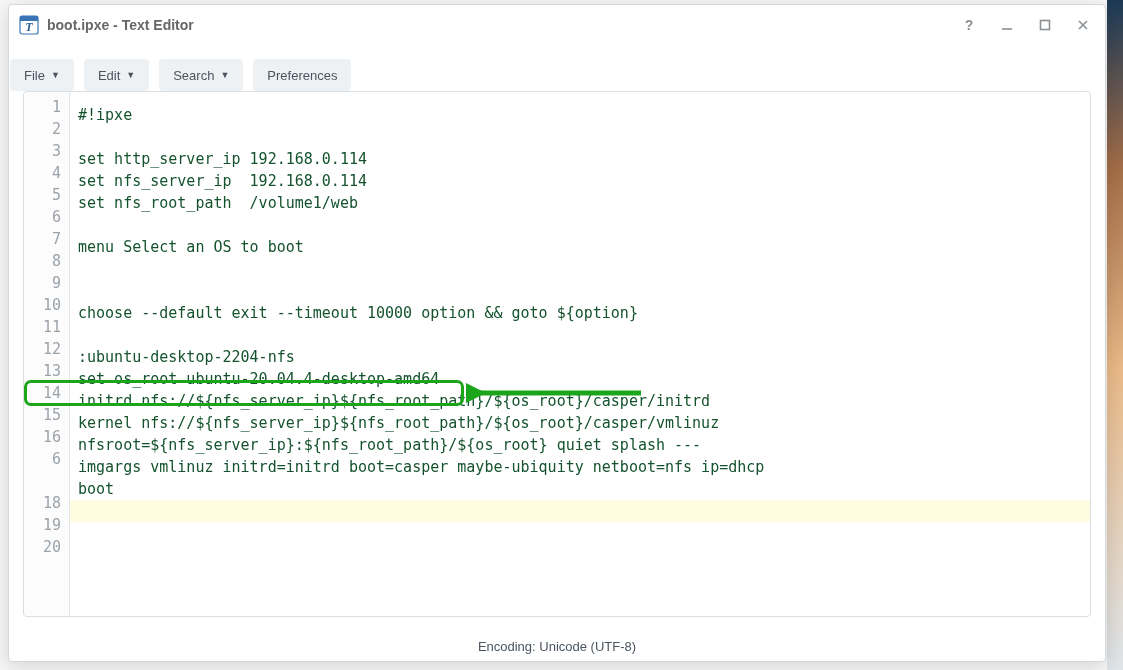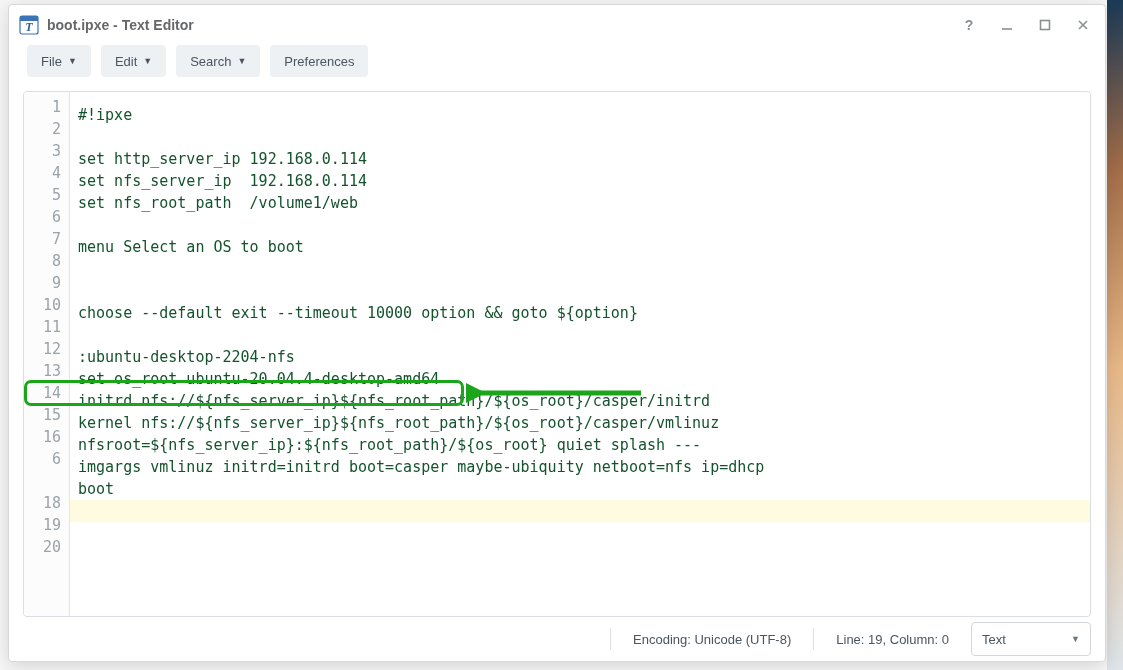--- a/index.html
+++ b/index.html
@@ -24,22 +24,22 @@
     font-size: 14px;
     font-weight: 600;
   }
   .titlebar .app-icon { width: 20px; height: 20px; margin-right: 8px; display:inline-flex; }
   .titlebar .spacer { flex: 1; }
   .win-controls { display:flex; gap:14px; align-items:center; }
   .win-btn { width:24px; height:24px; display:flex; align-items:center; justify-content:center; color:#8a8f94; cursor:pointer; border-radius:3px; }
 
   .toolbar {
     height: 46px;
-    display:flex; align-items:flex-start;
-    padding: 0 18px;
+    display:flex; align-items:flex-end;
+    padding: 0 1px;
     gap: 10px;
   }
   .tbtn {
     background: #eef1f4;
     color: #4a5560;
     border: none;
     border-radius: 4px;
     height: 32px;
     padding: 0 14px;
     font-size: 13px;
@@ -81,25 +81,26 @@
   }
   .hl-arrow {
     position: absolute;
     pointer-events: none;
   }
 
   .statusbar {
     height: 44px;
     display:flex;
     align-items:center;
-    justify-content:flex-end;
+    justify-content:flex-start;
     padding: 0 14px;
     gap: 22px;
     color:#4a5560;
     font-size: 13px;
+    flex-direction: column;
   }
   .statusbar .sep { width:1px; height:22px; background:#dbdfe3; }
   .mode-select {
     width: 120px; height:30px;
     border:1px solid #d3d7db; border-radius:4px;
     display:flex; align-items:center; justify-content:space-between;
     padding: 16px 10px; cursor:pointer; background:#fff;
   }
   .mode-select .caret { font-size:9px; color:#6b7580; }
 

